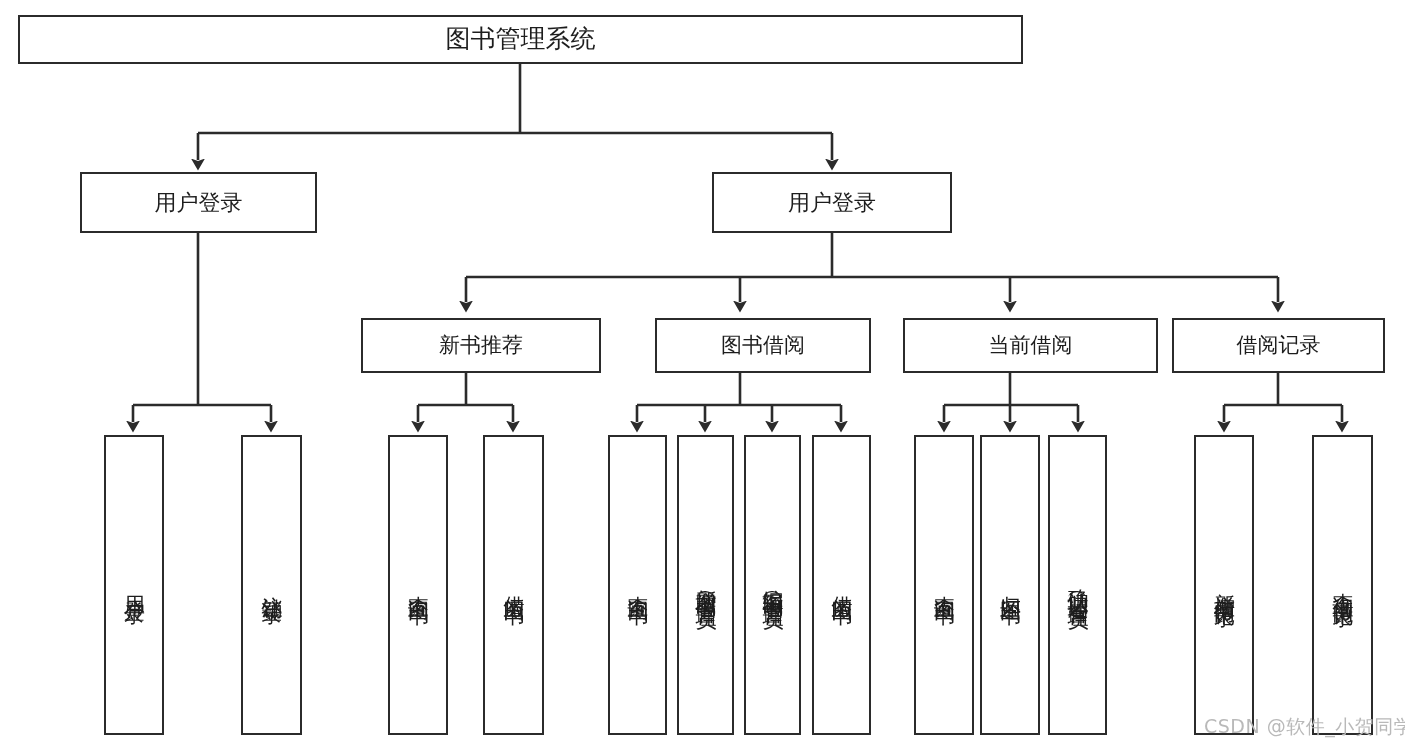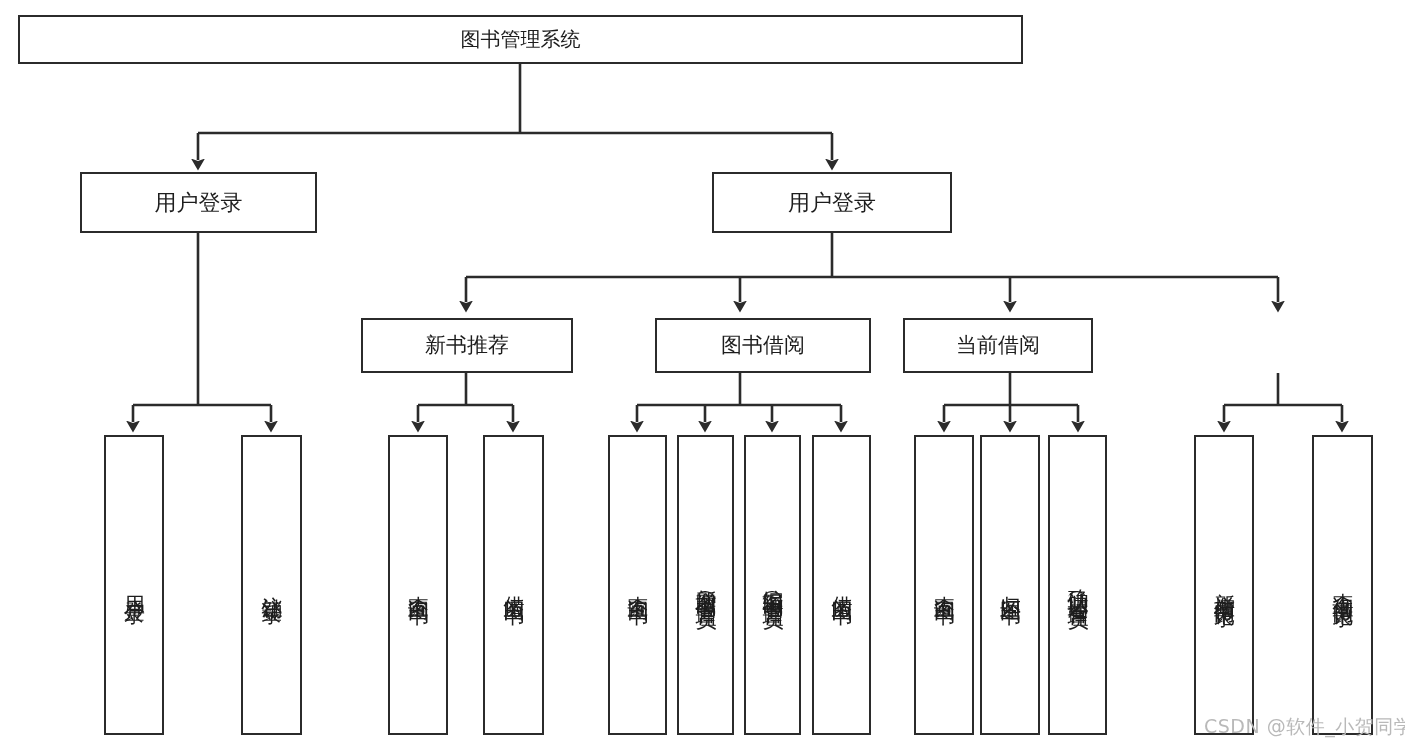--- a/index.html
+++ b/index.html
@@ -36,21 +36,21 @@
     justify-content: center;
     color: #1d1d1d;
     z-index: 2;
   }
   .node .label {
     display: block;
     text-align: center;
     line-height: 1.15;
     white-space: nowrap;
   }
-  .node-root .label { font-size: 20px; }
+  .node-root .label { font-size: 25px; }
   .node-l2 .label { font-size: 22px; }
   .node-l3 .label { font-size: 21px; }
 
   
   .node-leaf {
     align-items: center;
     justify-content: center;
   }
   .node-leaf .label {
     writing-mode: vertical-rl;
@@ -131,28 +131,31 @@
     <span class="label">图书管理系统</span>
   </div>
 
   <div class="node node-l2" style="left:80px; top:172px; width:237px; height:61px;">
     <span class="label">用户登录</span>
   </div>
   <div class="node node-l2" style="left:712px; top:172px; width:240px; height:61px;">
     <span class="label">用户登录</span>
   </div>
 
-  <div class="node node-l3" style="left:361px; top:318px; width:212px; height:55px;">
+  <div class="node node-l3" style="left:361px; top:318px; width:240px; height:55px;">
     <span class="label">新书推荐</span>
   </div>
   <div class="node node-l3" style="left:655px; top:318px; width:216px; height:55px;">
     <span class="label">图书借阅</span>
   </div>
-  <div class="node node-l3" style="left:903px; top:318px; width:190px; height:55px;">
+  <div class="node node-l3" style="left:903px; top:318px; width:255px; height:55px;">
     <span class="label">当前借阅</span>
+  </div>
+  <div class="node node-l3" style="left:1172px; top:318px; width:213px; height:55px;">
+    <span class="label">借阅记录</span>
   </div>
 
   <div class="node node-leaf" style="left:104px; top:435px; width:60px; height:300px;">
     <span class="label">用户登录</span>
   </div>
   <div class="node node-leaf" style="left:241px; top:435px; width:61px; height:300px;">
     <span class="label">注销登录</span>
   </div>
 
   <div class="node node-leaf" style="left:388px; top:435px; width:60px; height:300px;">

